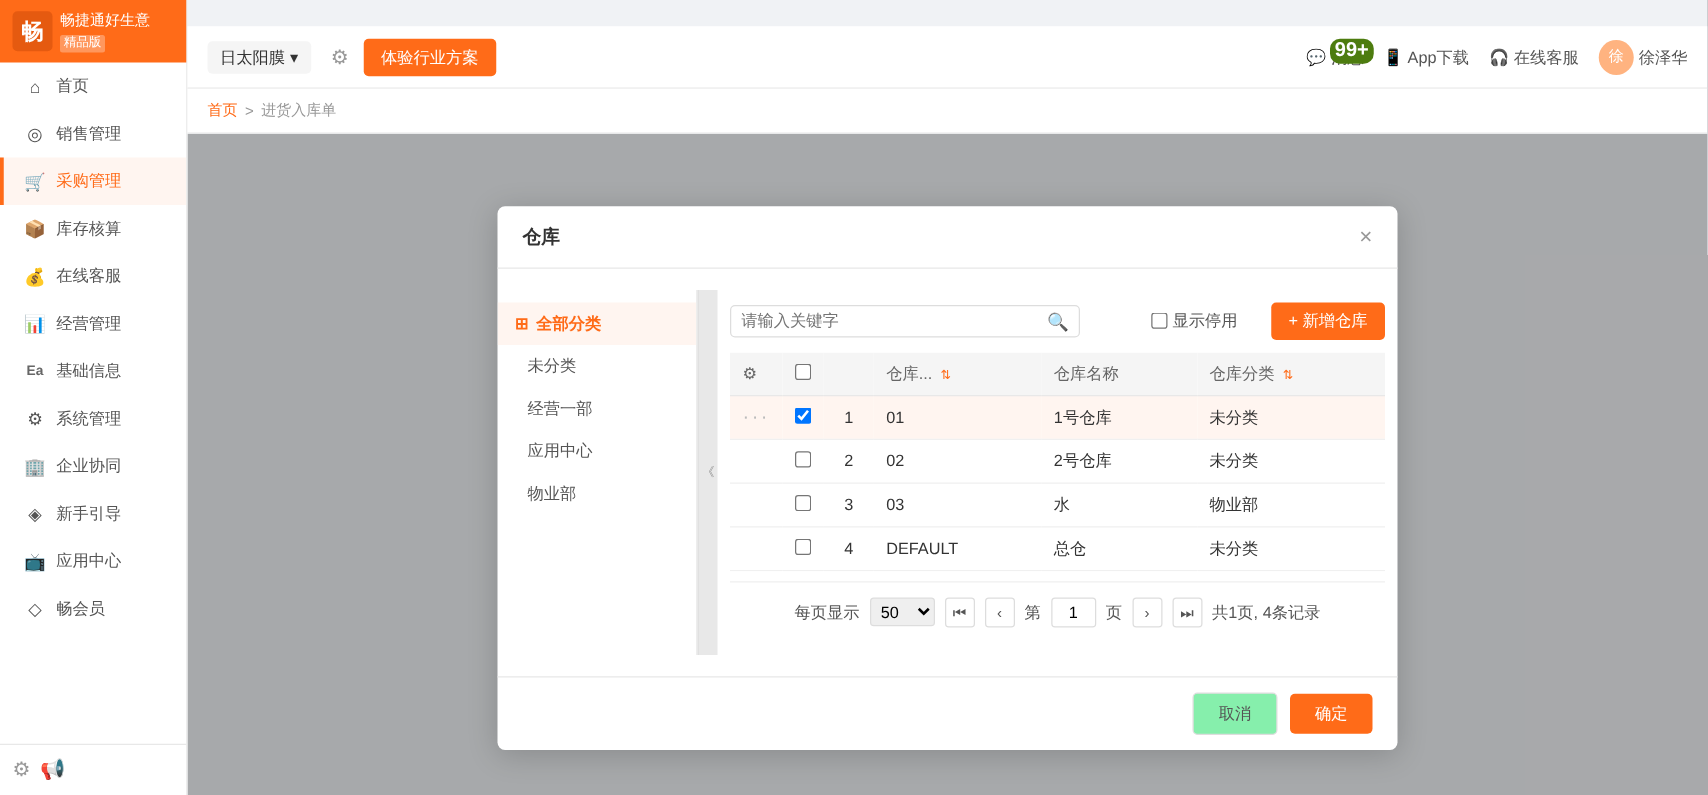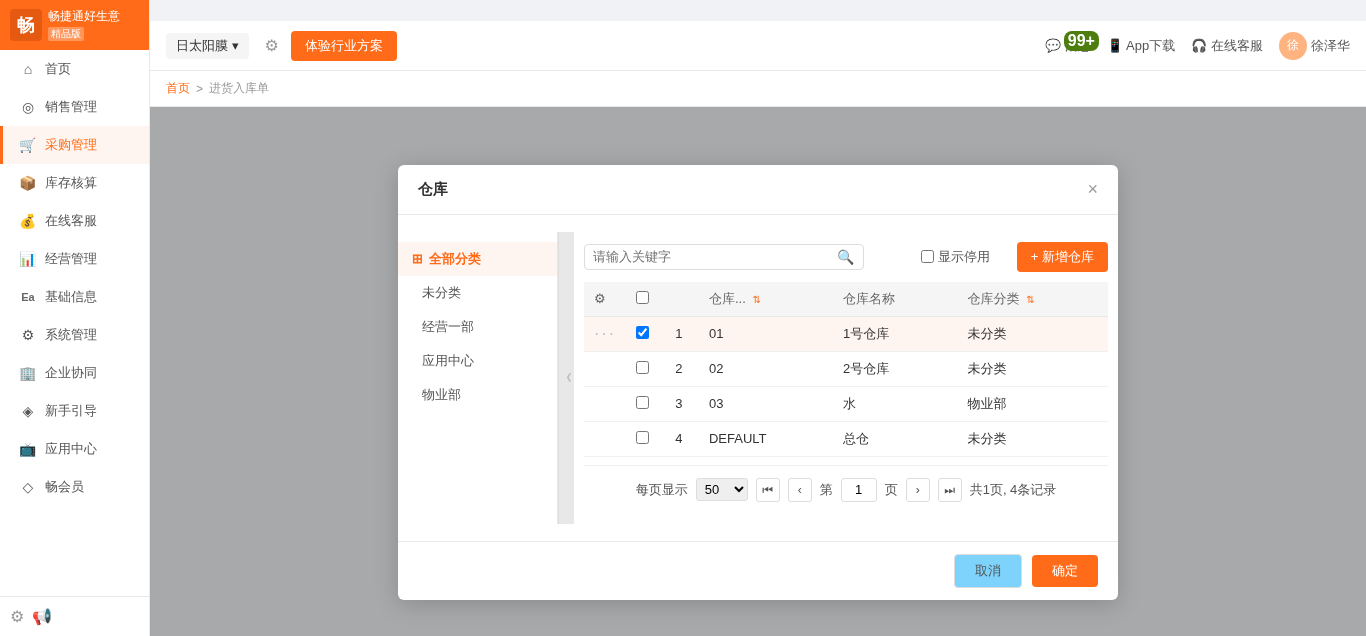--- a/index.html
+++ b/index.html
@@ -192,21 +192,21 @@
       border: 1px solid #ddd; border-radius: 3px; padding: 2px 4px;
       font-size: 13px; outline: none; cursor: pointer;
     }
 
     
     .modal-footer {
       padding: 12px 20px; border-top: 1px solid #e8e8e8;
       display: flex; align-items: center; justify-content: flex-end; gap: 10px;
     }
     .btn-cancel {
-      background: #7dd3fc; border: 1px solid #ddd; color: #555;
+      background: #86efac; border: 1px solid #ddd; color: #555;
       border-radius: 4px; padding: 7px 20px; font-size: 13px; cursor: pointer;
     }
     .btn-confirm {
       background: #ff6b18; border: none; color: #fff;
       border-radius: 4px; padding: 7px 20px; font-size: 13px; cursor: pointer;
     }
 
     
     .relative { position: relative; }
     .collapse-btn {

